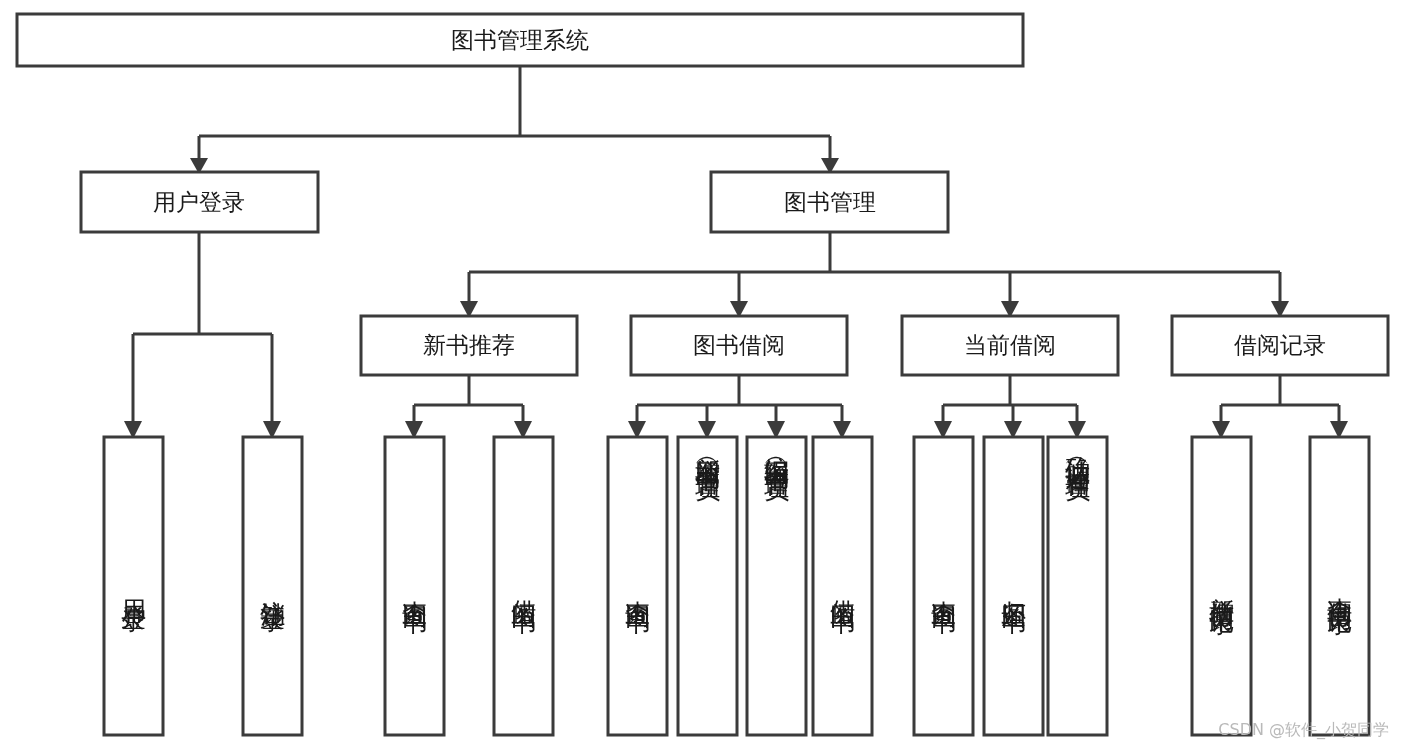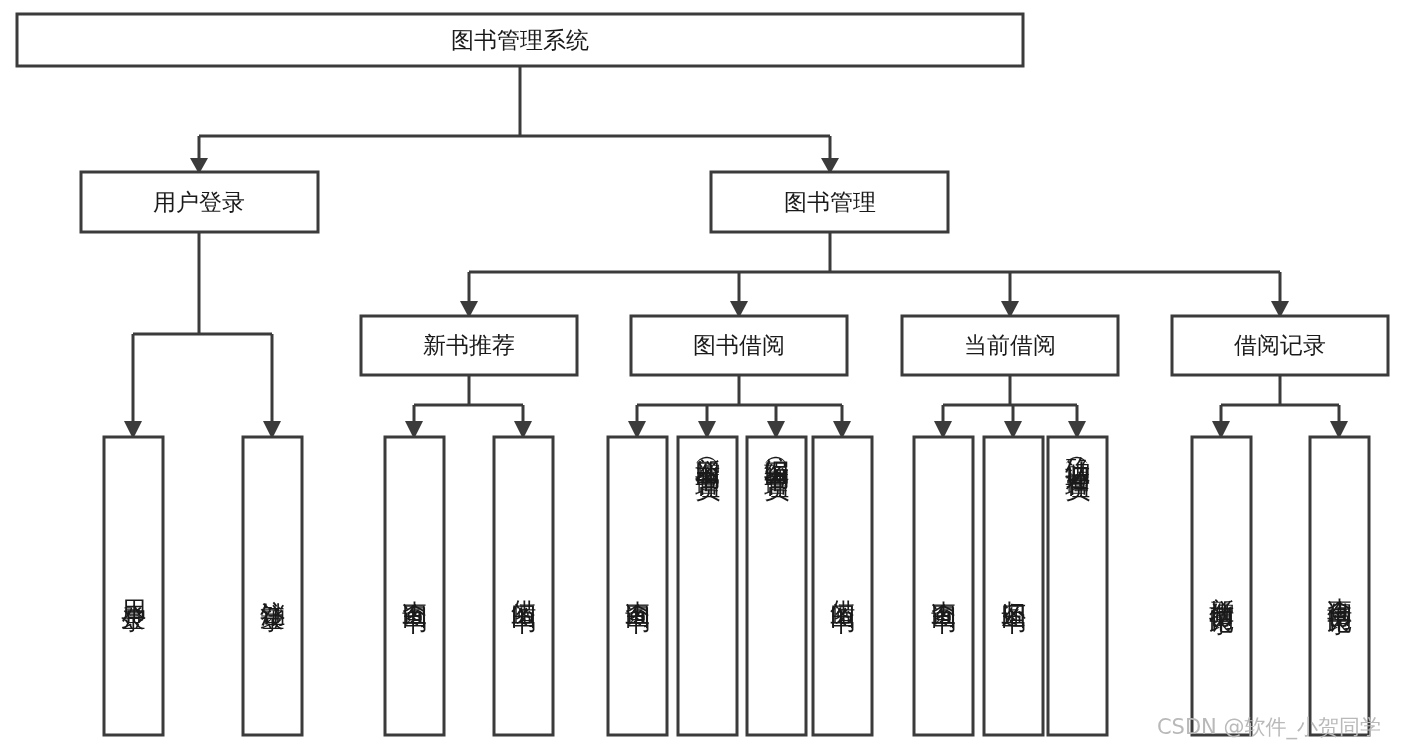--- a/index.html
+++ b/index.html
@@ -58,24 +58,24 @@
     font-family: "DejaVu Sans", "Liberation Sans", sans-serif;
     font-size: 25px;
     line-height: 1.18;
     letter-spacing: 3px;
     color: #1a1a1a;
     white-space: nowrap;
     text-align: center;
   }
   .watermark {
     position: absolute;
-    right: 24px;
+    right: 16px;
     bottom: 6px;
     font-family: "DejaVu Sans", "Liberation Sans", sans-serif;
-    font-size: 21px;
+    font-size: 16px;
     color: #b9b9b9;
     white-space: nowrap;
     pointer-events: none;
   }
 </style>
 </head>
 <body>
 
 <div id="diagram-root">
 

